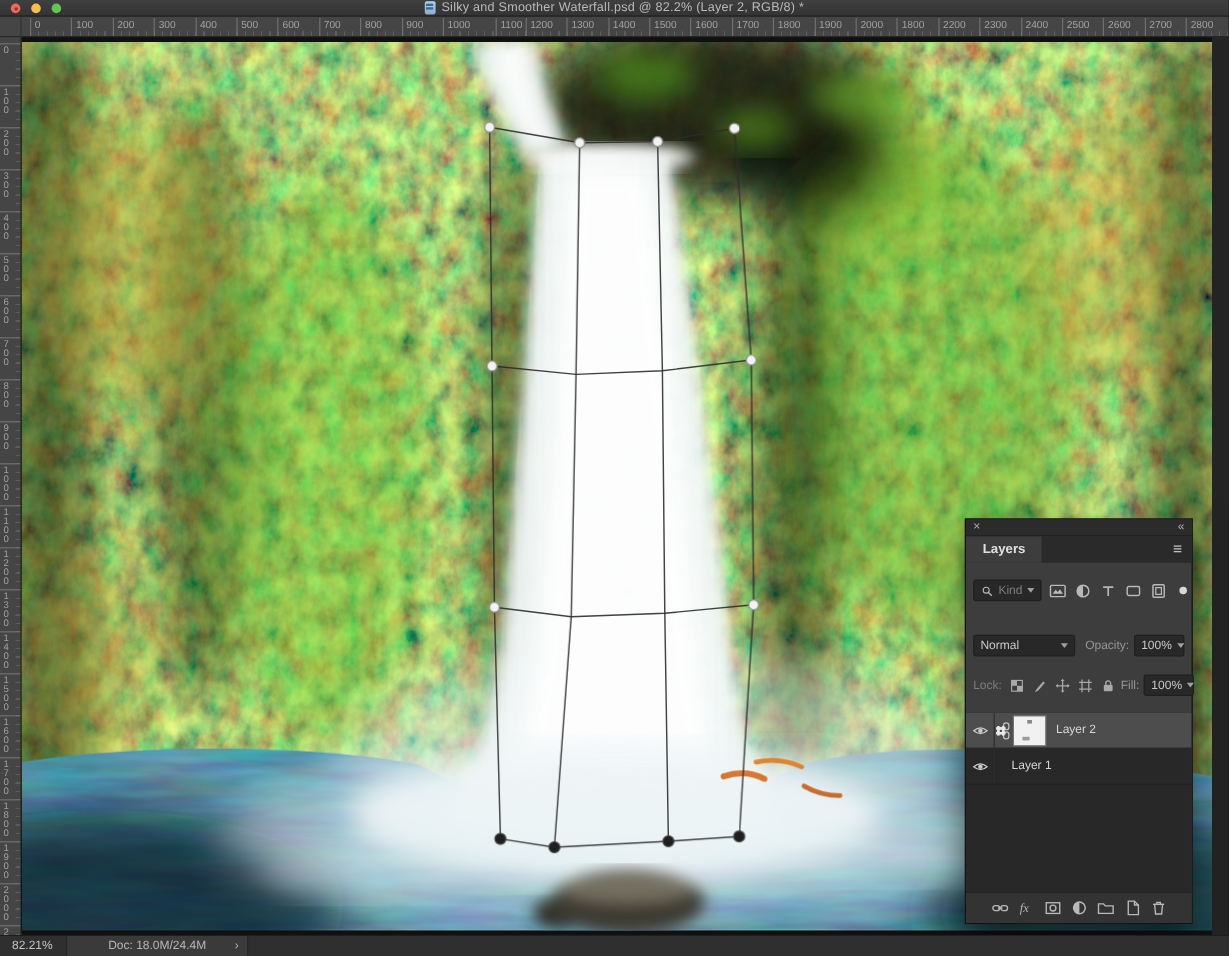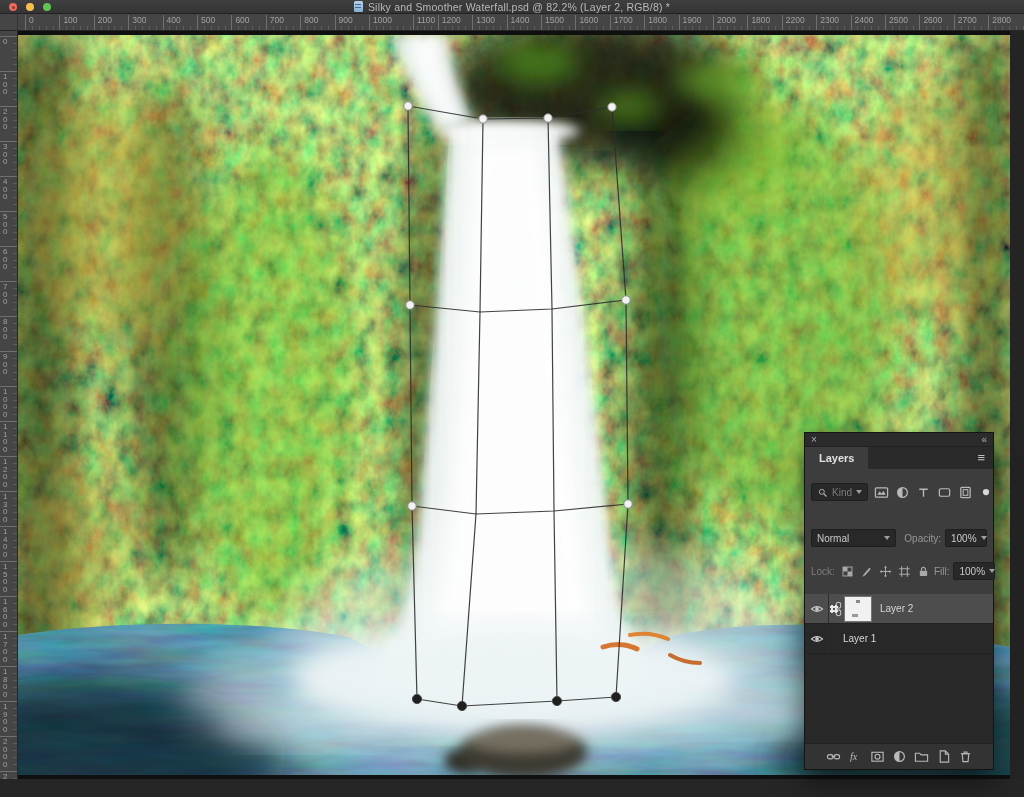--- a/index.html
+++ b/index.html
@@ -5,21 +5,21 @@
   * { margin:0; padding:0; box-sizing:border-box; }
   html,body { background:#111; }
   .window {
     position:relative; width:1024px; height:797px; overflow:hidden;
     background:#262626; font-family:"Liberation Sans", sans-serif;
     -webkit-font-smoothing:antialiased;
   }
   
   .titlebar { position:absolute; left:0; top:0; width:100%; height:14px;
     background:linear-gradient(#3f3f3f,#343434); border-bottom:1px solid #222;
-    display:flex; align-items:center; justify-content:center; }
+    display:flex; align-items:flex-start; justify-content:center; }
   .lights { position:absolute; left:9px; top:3px; display:flex; gap:9px; }
   .light { width:8px; height:8px; border-radius:50%; }
   .light.red   { background:#ec6a5e; position:relative; }
   .light.red::after { content:""; position:absolute; left:2.5px; top:2.5px; width:3px; height:3px;
     border-radius:50%; background:#8d3a30; }
   .light.yellow{ background:#f5bf4f; }
   .light.green { background:#61c554; }
   .doc-icon { display:inline-block; width:9px; height:11px; border-radius:1.5px;
     background:linear-gradient(#b9d3ea,#87aed0); margin-right:5px; position:relative; }
   .doc-icon::after{ content:""; position:absolute; left:1.5px; top:2.5px; width:6px; height:1.5px;
@@ -528,13 +528,20 @@
         </span>
         <span class="icn">
           <svg width="15" height="15" viewBox="0 0 16 16">
             <path d="M4.5,5 h7 l-0.8,8.5 h-5.4 Z" stroke="#b9b9b9" stroke-width="1.2" fill="none"></path>
             <path d="M3,5 h10 M6.5,5 V3.2 h3 V5" stroke="#b9b9b9" stroke-width="1.2" fill="none"></path>
           </svg>
         </span>
       </div>
   </div>
 
+  <div class="statusbar">
+    <span class="zoom-field">82.21%</span>
+    <span class="doc-box">
+      <span>Doc: 18.0M/24.4M</span>
+      <span class="doc-expand">›</span>
+    </span>
+  </div>
 </div>
 
 </body></html>

